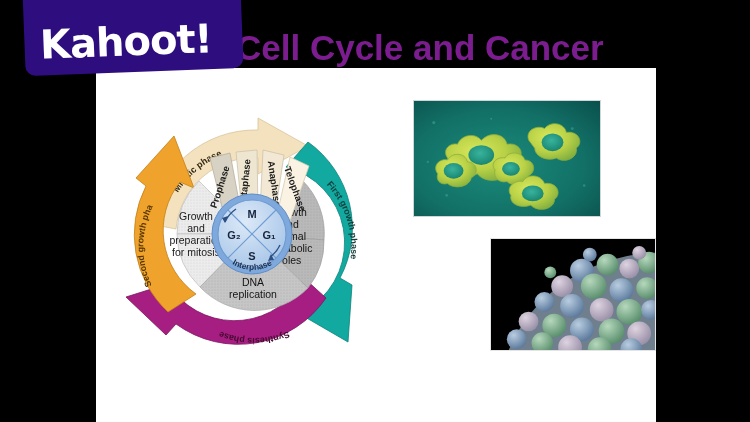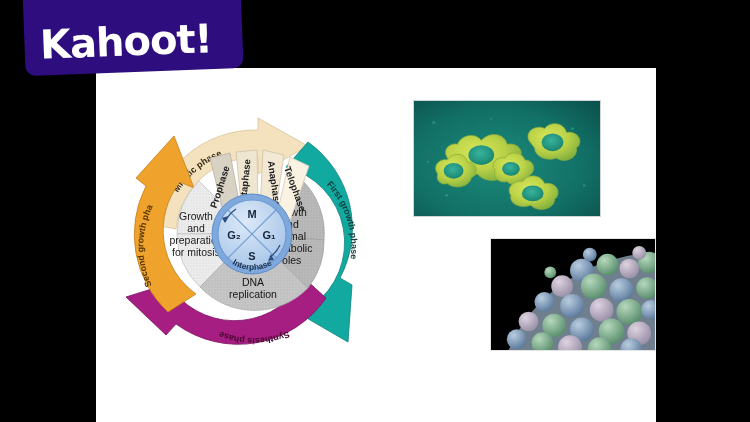--- a/index.html
+++ b/index.html
@@ -38,20 +38,21 @@
 </head>
 <body>
 
 <div id="stage">
 
   <div id="slide"></div>
 
   <div id="kahoot-logo"></div>
   <div id="kahoot-word">Kahoot!</div>
 
+  <div id="slide-title">Cell Cycle and Cancer</div>
 
   <div id="cellcycle">
     <svg viewBox="0 0 290 235" xmlns="http://www.w3.org/2000/svg">
       <defs>
         <pattern id="dots-light" width="3" height="3" patternUnits="userSpaceOnUse">
           <rect width="3" height="3" fill="#ececec"></rect>
           <circle cx="1" cy="1" r="0.55" fill="#d2d2d2"></circle>
         </pattern>
         <pattern id="dots-mid" width="3" height="3" patternUnits="userSpaceOnUse">
           <rect width="3" height="3" fill="#b9b9b9"></rect>

